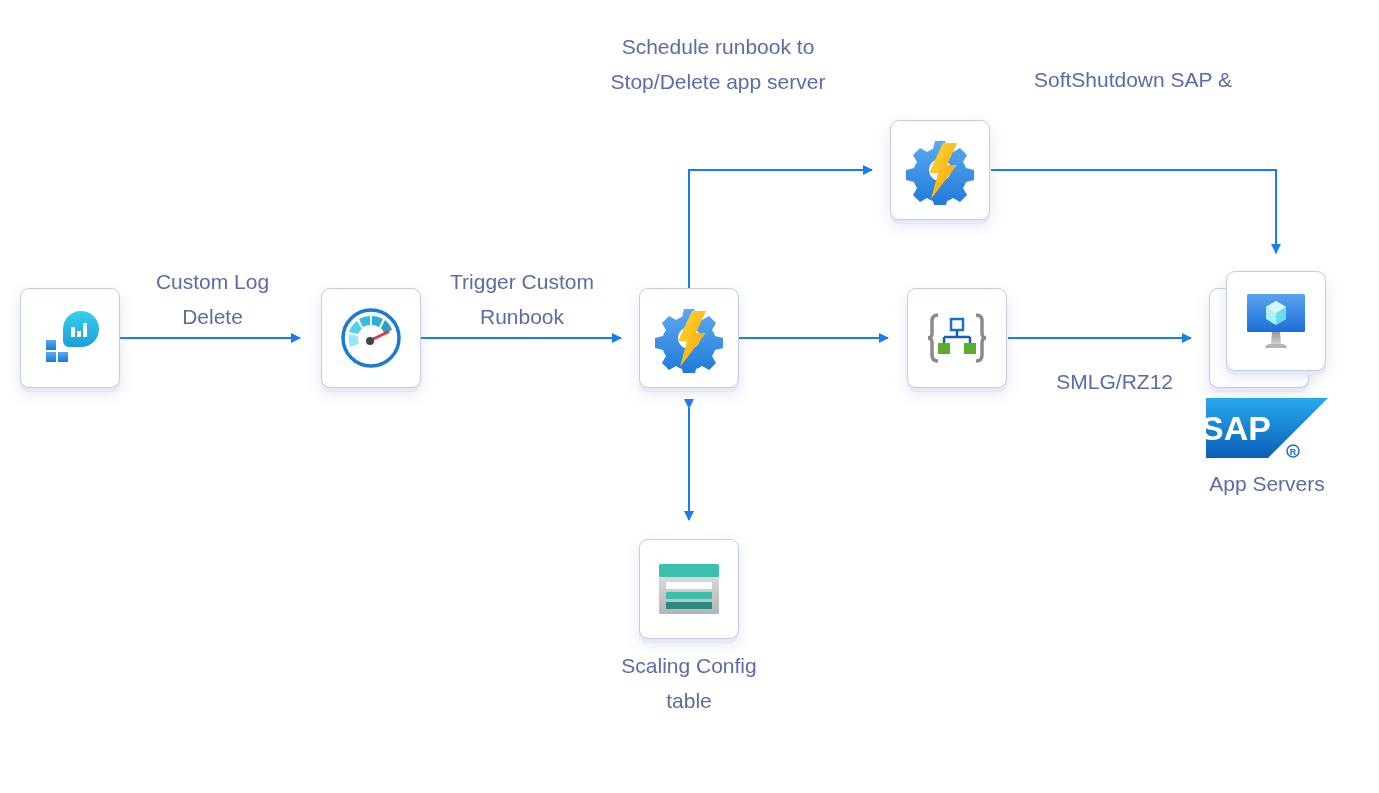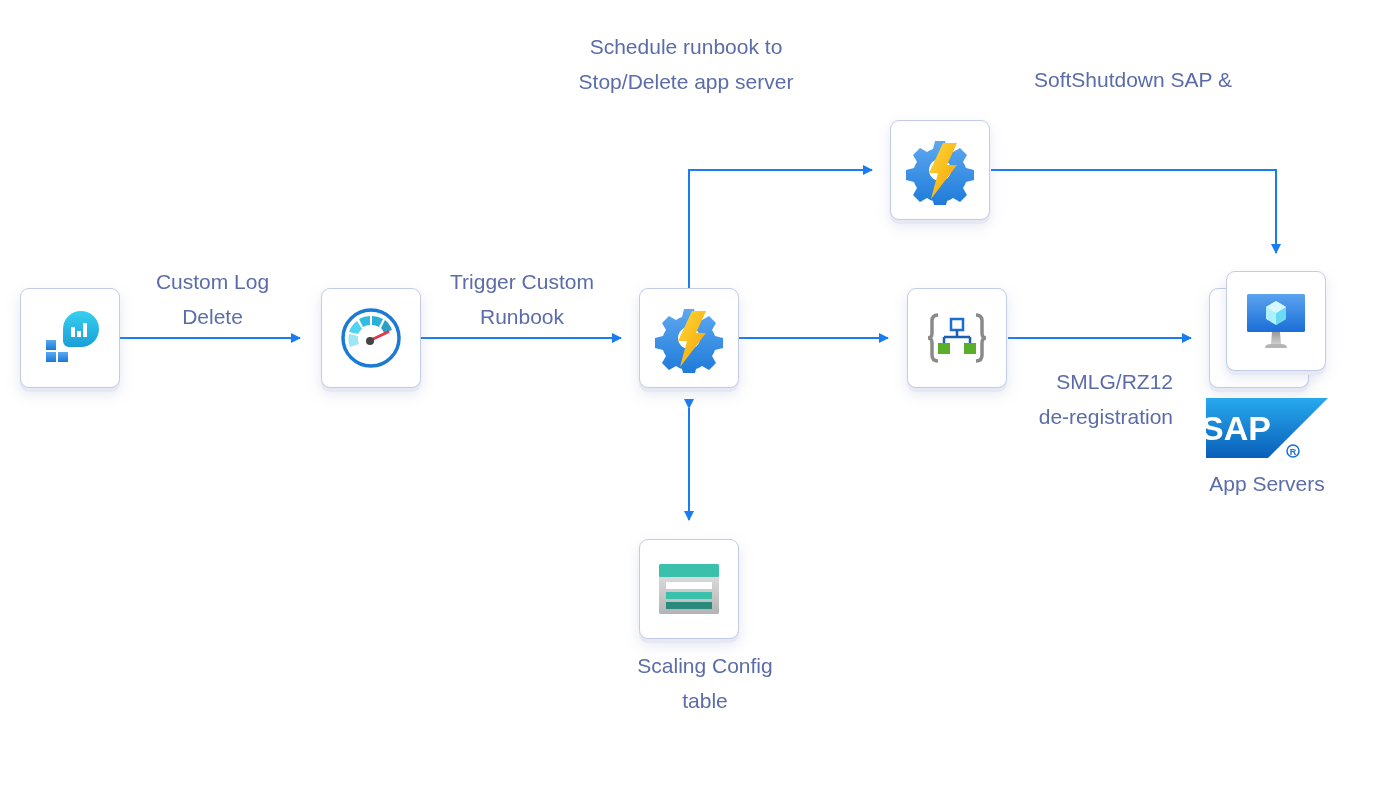--- a/index.html
+++ b/index.html
@@ -35,35 +35,34 @@
 </svg>
 
 <div class="lbl" style="left:120px; top:264px; width:185px;">
   <div>Custom Log</div>
   <div>Delete</div>
 </div>
 <div class="lbl" style="left:422px; top:264px; width:200px;">
   <div>Trigger Custom</div>
   <div>Runbook</div>
 </div>
-<div class="lbl" style="left:536px; top:29px; width:300px;">
+<div class="lbl" style="left:568px; top:29px; width:300px;">
   <div>Schedule runbook to</div>
   <div>Stop/Delete app server</div>
 </div>
 <div class="lbl" style="left:1003px; top:62px; width:260px;">
   <div>SoftShutdown SAP &amp;</div>
 </div>
 <div class="lbl" style="left:993px; top:364px; width:180px;text-align:right;">
   <div>SMLG/RZ12</div>
-  <div>de-registration</div>
 </div>
 <div class="lbl" style="left:1187px; top:466px; width:160px;">
   <div>App Servers</div>
 </div>
-<div class="lbl" style="left:605px; top:648px; width:200px;">
+<div class="lbl" style="left:589px; top:648px; width:200px;">
   <div>Scaling Config</div>
   <div>table</div>
 </div>
 
 <div class="node" style="left:20px; top:288px;">
   <svg viewBox="0 0 70 70">
     <defs>
       <linearGradient id="la1" x1="0" y1="0" x2="0" y2="1">
           <stop offset="0" stop-color="#37d0f0"></stop>
           <stop offset="1" stop-color="#1a9ed8"></stop>

